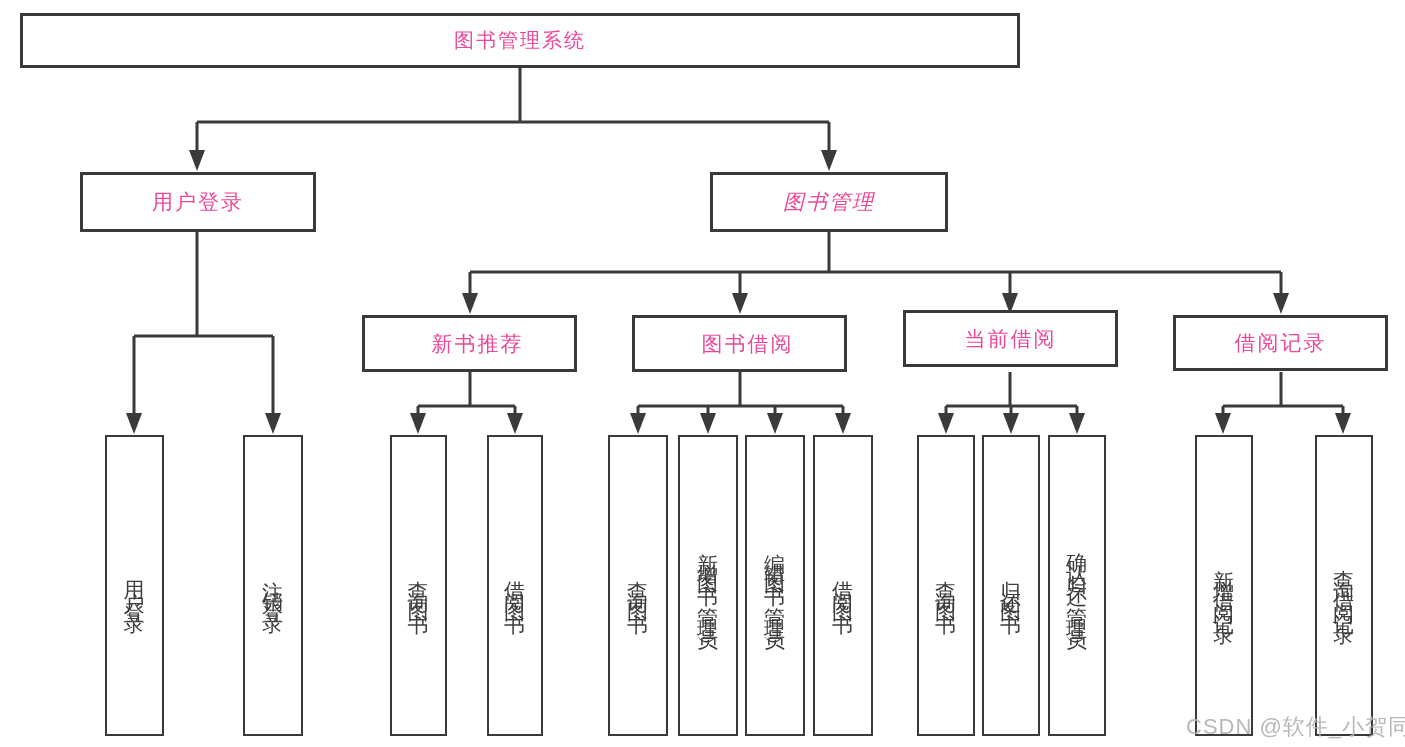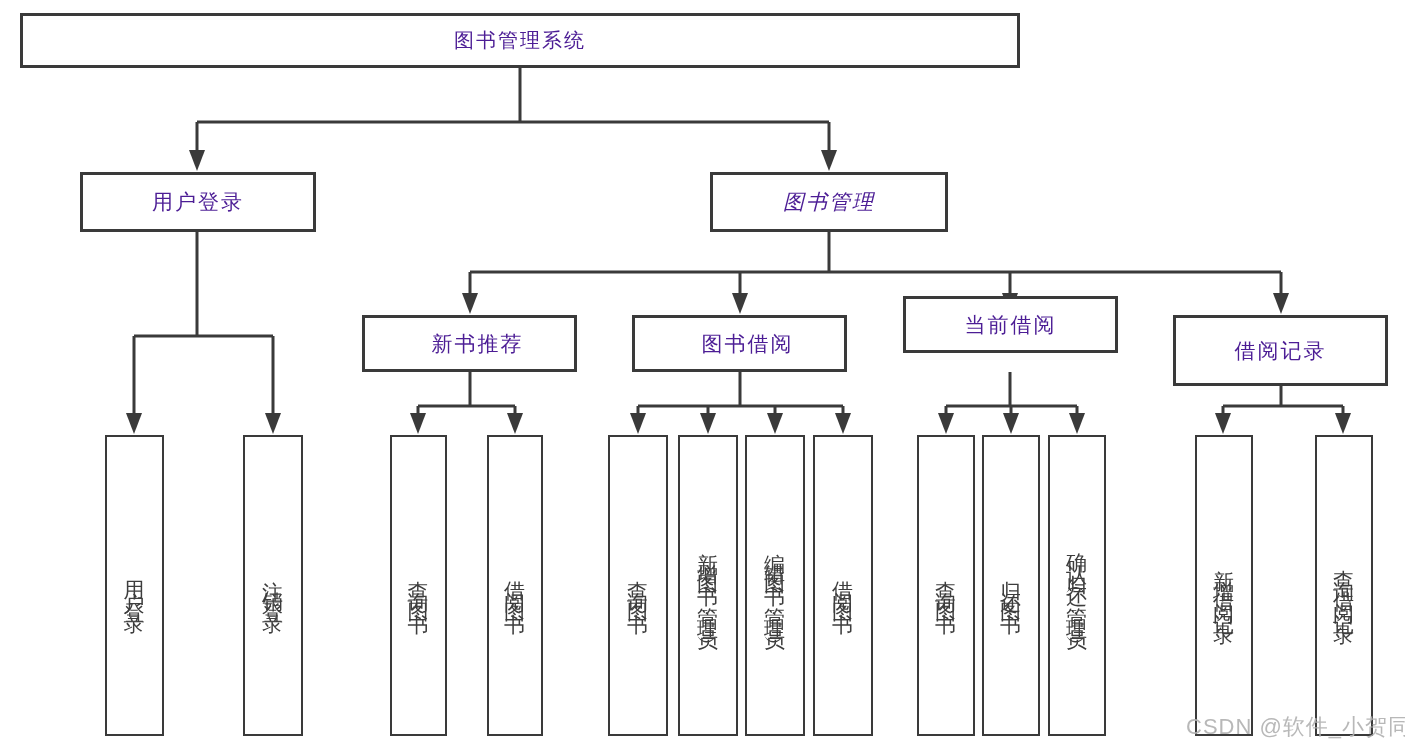--- a/index.html
+++ b/index.html
@@ -5,21 +5,21 @@
   html,body{margin:0;padding:0;background:#fff;}
   #canvas{
     position:relative;width:1405px;height:747px;background:#fff;overflow:hidden;
     font-family:"Liberation Sans","DejaVu Sans",sans-serif;color:#3d3d3d;
   }
   .box{
     position:absolute;background:#fff;border:3px solid #3a3a3a;
     display:flex;align-items:center;justify-content:center;
     box-sizing:border-box;z-index:2;
   }
-  .hlabel{font-size:21px;letter-spacing:2px;white-space:nowrap;color:#4c1d95;}
+  .hlabel{font-size:21px;letter-spacing:2px;white-space:nowrap;color:#ec4899;}
   .root .hlabel{font-size:20px;}
   .leaf{border-width:2.5px;}
   .vlabel{
     writing-mode:vertical-rl;text-orientation:mixed;
     font-size:21px;letter-spacing:11px;line-height:1;color:#3d3d3d;white-space:nowrap;
   }
   #connectors{position:absolute;left:0;top:0;z-index:1;}
   #watermark{
     position:absolute;left:1186px;top:712px;z-index:5;
     font-size:22px;color:rgba(178,178,178,0.92);letter-spacing:1px;white-space:nowrap;
@@ -77,24 +77,24 @@
   <div class="box" style="left:710px;top:172px;width:238px;height:60px;font-style:italic;">
     <span class="hlabel">图书管理</span>
   </div>
 
   <div class="box" style="left:362px;top:315px;width:215px;height:57px;padding-left:16px;">
     <span class="hlabel">新书推荐</span>
   </div>
   <div class="box" style="left:632px;top:315px;width:215px;height:57px;padding-left:16px;">
     <span class="hlabel">图书借阅</span>
   </div>
-  <div class="box" style="left:903px;top:296px;width:215px;height:57px;">
+  <div class="box" style="left:903px;top:310px;width:215px;height:57px;">
     <span class="hlabel">当前借阅</span>
   </div>
-  <div class="box" style="left:1173px;top:315px;width:215px;height:71px;">
+  <div class="box" style="left:1173px;top:315px;width:215px;height:56px;">
     <span class="hlabel">借阅记录</span>
   </div>
 
   <div class="box leaf" style="left:105px;top:435px;width:59px;height:301px;">
     <span class="vlabel">用户登录</span>
   </div>
   <div class="box leaf" style="left:243px;top:435px;width:60px;height:301px;">
     <span class="vlabel">注销登录</span>
   </div>
 

